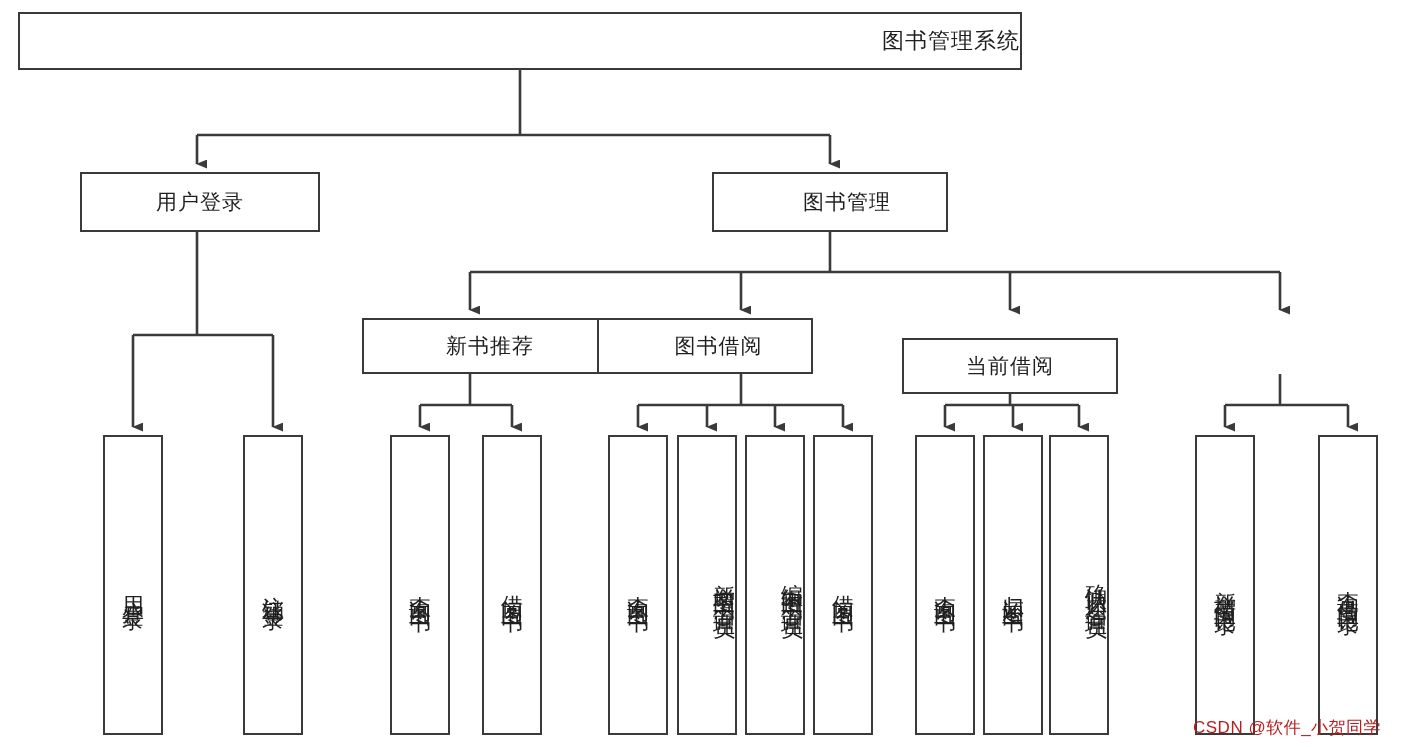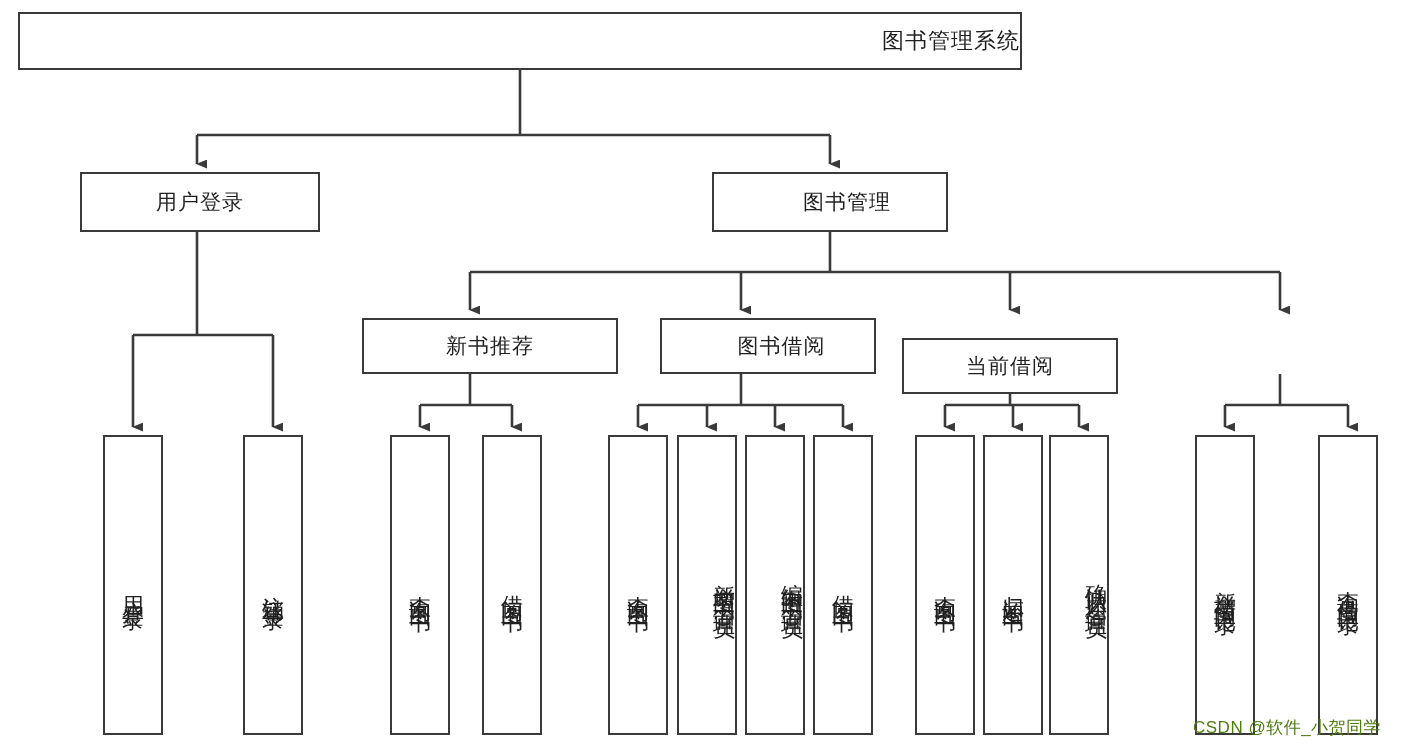--- a/index.html
+++ b/index.html
@@ -46,21 +46,21 @@
     white-space: nowrap;
     align-items: flex-start;
     justify-content: center;
   }
   .node.vert.centered {
     align-items: center;
   }
   .watermark {
     position: absolute;
     font-size: 17px;
-    color: #4d7c0f;
+    color: #b91c1c;
     white-space: nowrap;
     letter-spacing: 0.5px;
   }
 </style>
 </head>
 <body>
 
 <div id="stage">
 
   <svg id="wires" viewBox="0 0 1405 747" width="1405" height="747">
@@ -120,21 +120,21 @@
   <div class="node horiz" style="left:80px; top:172px; width:240px; height:60px;">
     <span>用户登录</span>
   </div>
   <div class="node horiz" style="left:712px; top:172px; width:236px; height:60px;padding-left:34px;">
     <span>图书管理</span>
   </div>
 
   <div class="node horiz" style="left:362px; top:318px; width:256px; height:56px;">
     <span>新书推荐</span>
   </div>
-  <div class="node horiz" style="left:660px; top:318px; width:216px; height:56px;padding-left:27px;">
+  <div class="node horiz" style="left:597px; top:318px; width:216px; height:56px;padding-left:27px;">
     <span>图书借阅</span>
   </div>
   <div class="node horiz" style="left:902px; top:318px; width:216px; height:56px;margin-top:20px;">
     <span>当前借阅</span>
   </div>
 
   <div class="node vert centered" style="left:103px; top:435px; width:60px; height:300px;">
     <span>用户登录</span>
   </div>
   <div class="node vert centered" style="left:243px; top:435px; width:60px; height:300px;">

